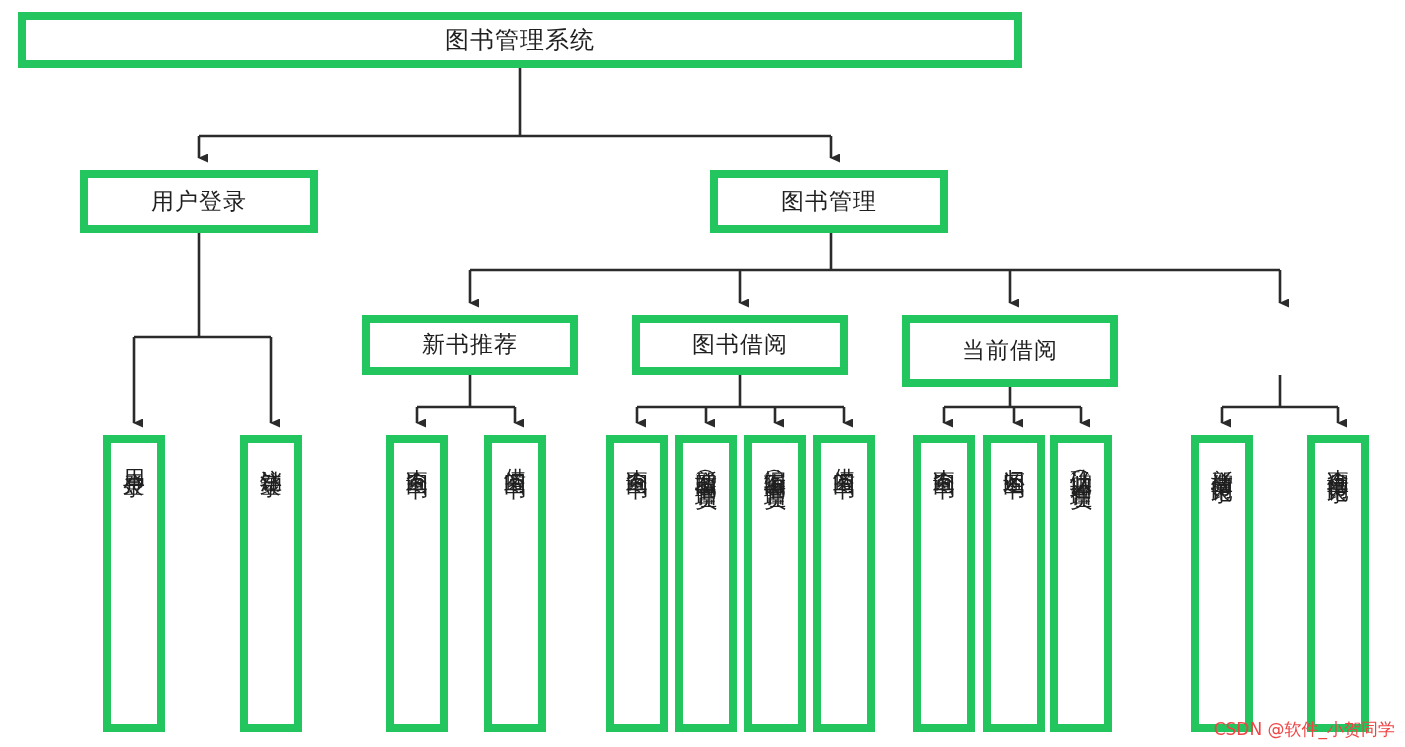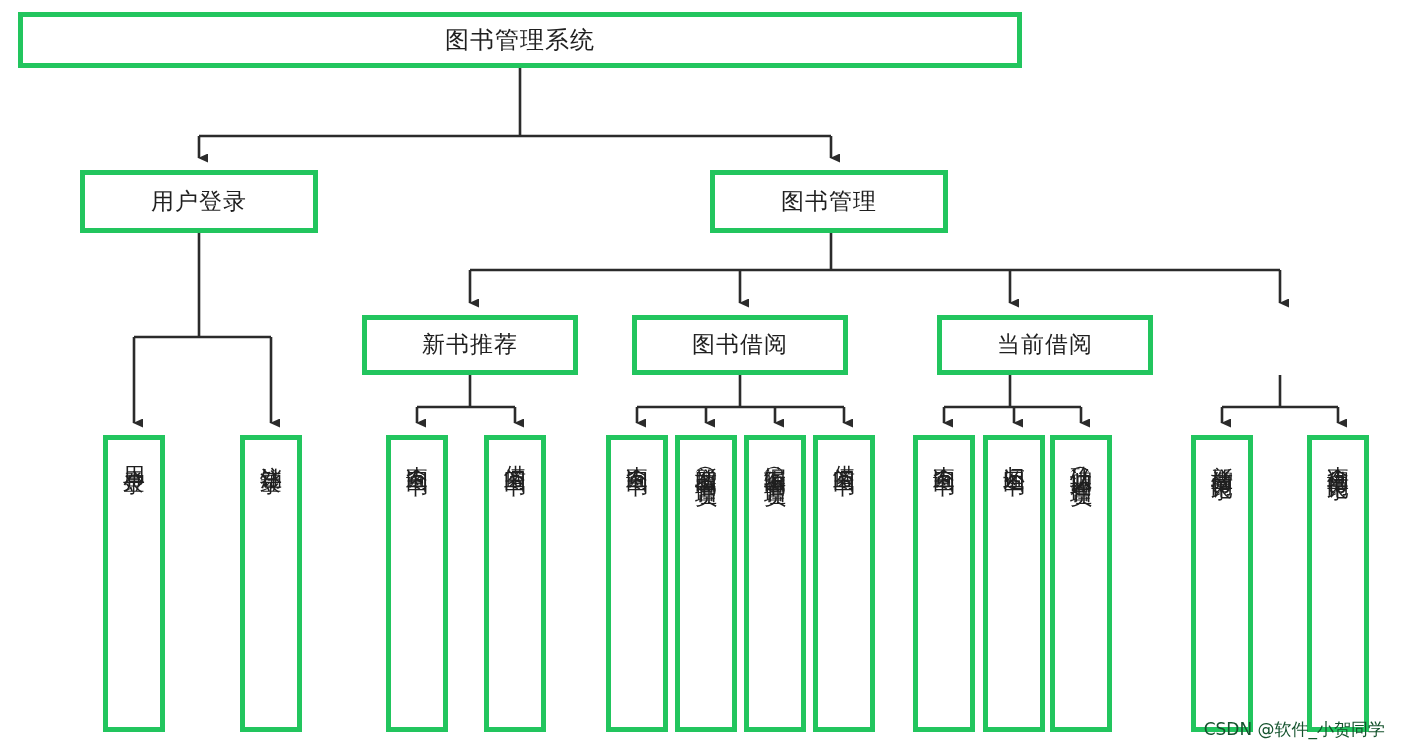--- a/index.html
+++ b/index.html
@@ -24,21 +24,21 @@
     left: 0;
     top: 0;
     width: 1405px;
     height: 747px;
     pointer-events: none;
   }
   .node {
     position: absolute;
     box-sizing: border-box;
     background: #ffffff;
-    border: 5px solid #22c55e;
+    border: 8px solid #22c55e;
     display: flex;
     align-items: center;
     justify-content: center;
     z-index: 2;
   }
   .node .label {
     color: #1f1f1f;
     line-height: 1.18;
     text-align: center;
     white-space: nowrap;
@@ -54,24 +54,24 @@
   .node.vertical .label {
     writing-mode: vertical-rl;
     text-orientation: upright;
     font-size: 22px;
     letter-spacing: 3px;
     line-height: 1;
   }
   .node.root .label { font-size: 24px; }
   .watermark {
     position: absolute;
-    right: 20px;
+    right: 10px;
     bottom: 6px;
     font-size: 17px;
-    color: #14532d;
+    color: #ef4444;
     z-index: 5;
     white-space: nowrap;
     user-select: none;
   }
 </style>
 </head>
 <body>
 
 <div id="diagram-root">
 
@@ -135,21 +135,21 @@
   <div class="node horizontal" style="left: 362px; top: 315px; width: 216px; height: 60px;">
     <span class="label">新书推荐</span>
   </div>
 
   <div class="node horizontal" style="left: 710px; top: 170px; width: 238px; height: 63px;">
     <span class="label">图书管理</span>
   </div>
   <div class="node horizontal" style="left: 632px; top: 315px; width: 216px; height: 60px;">
     <span class="label">图书借阅</span>
   </div>
-  <div class="node horizontal" style="left: 902px; top: 315px; width: 216px; height: 60px; margin-left: 35px;">
+  <div class="node horizontal" style="left: 902px; top: 315px; width: 216px; height: 72px;">
     <span class="label">当前借阅</span>
   </div>
 
   <div class="node vertical" style="left: 103px; top: 435px; width: 62px; height: 297px;">
     <span class="label">用户登录</span>
   </div>
   <div class="node vertical" style="left: 240px; top: 435px; width: 62px; height: 297px;">
     <span class="label">注销登录</span>
   </div>
   <div class="node vertical" style="left: 386px; top: 435px; width: 62px; height: 297px;">

